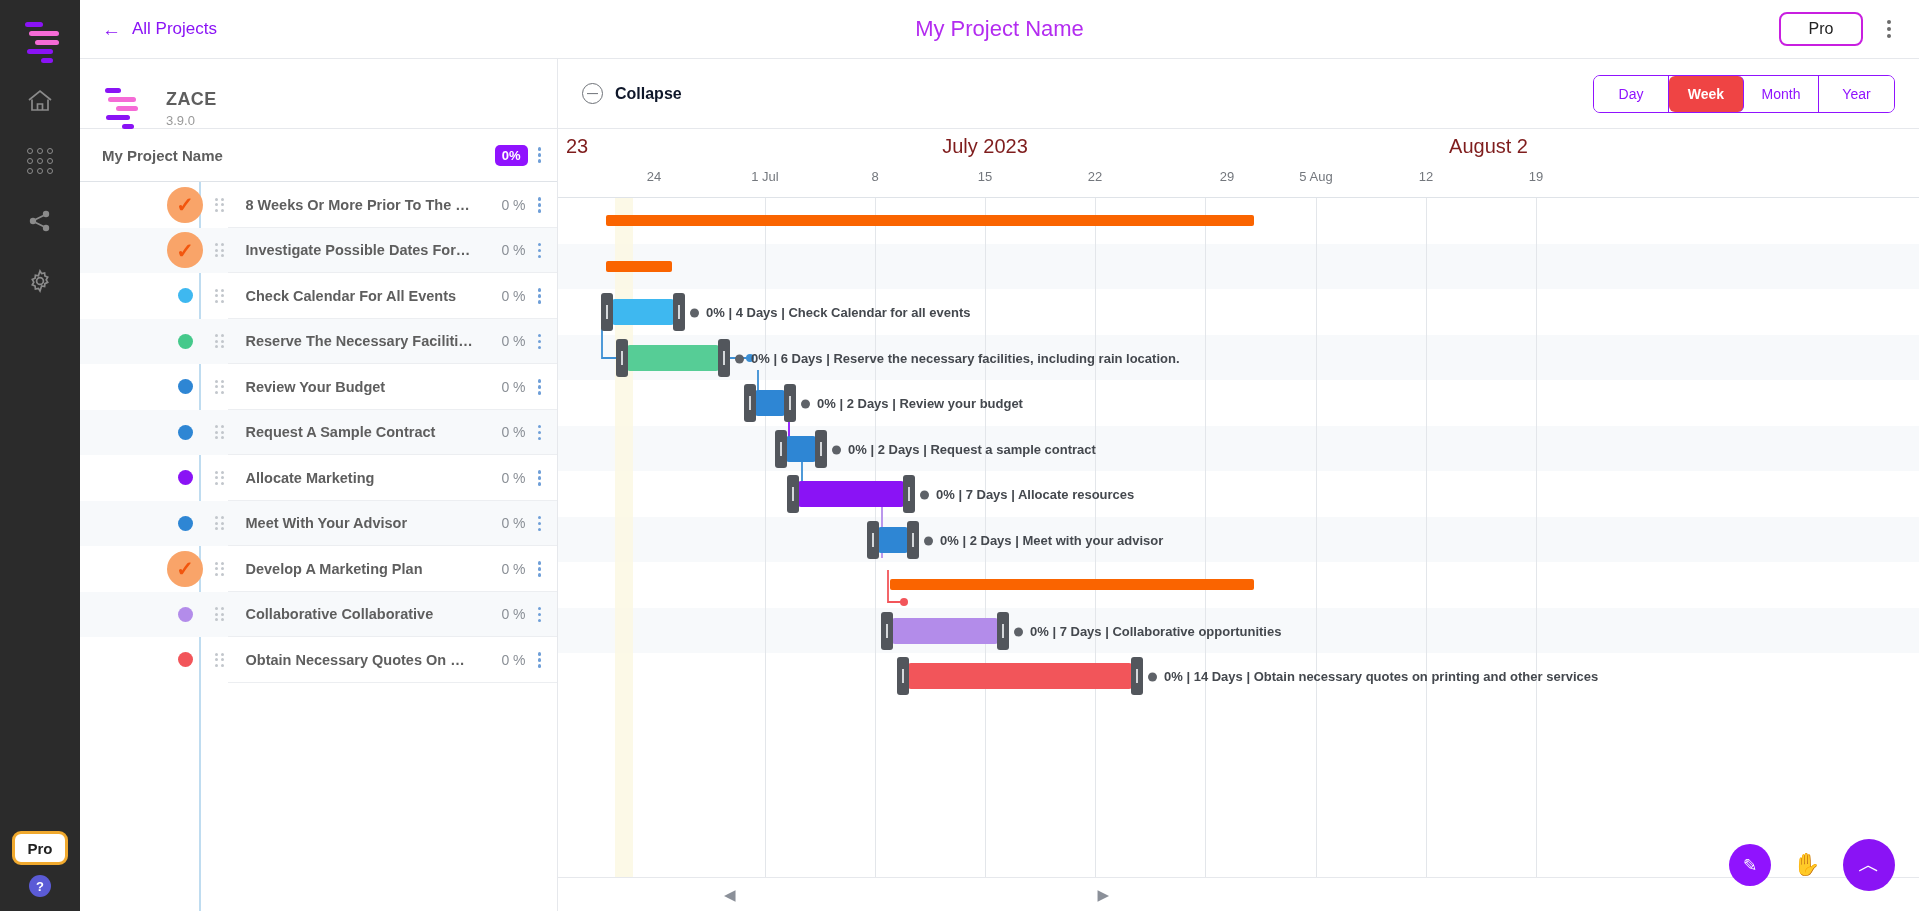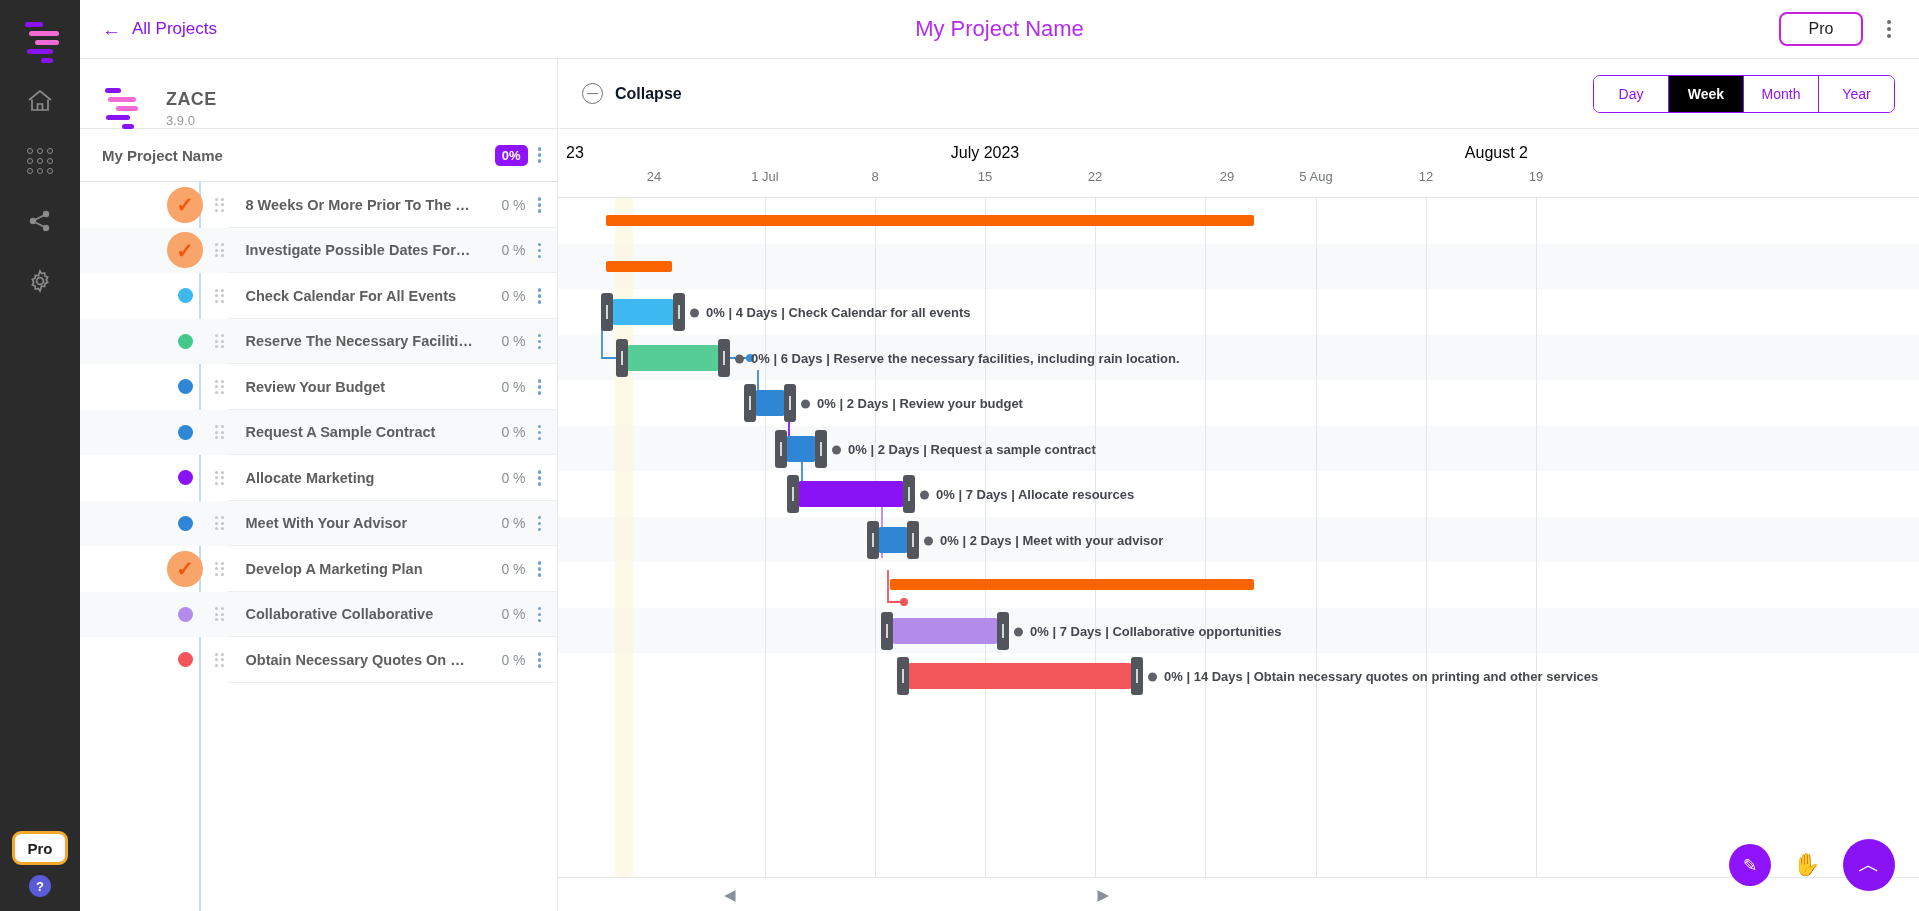--- a/index.html
+++ b/index.html
@@ -169,25 +169,25 @@
   .seg-group {
     margin-left: auto; display: flex; border: 1.5px solid #9013FE;
     border-radius: 7px; overflow: hidden; height: 38px;
   }
   .seg {
     width: 75px; display: flex; align-items: center; justify-content: center;
     font-size: 14px; color: #9013FE; background: #fff; cursor: pointer;
     border-right: 1.5px solid #9013FE;
   }
   .seg:last-child { border-right: none; }
-  .seg.active { background: #000000; color: #fff; font-weight: bold; }
+  .seg.active { background: #ef4444; color: #fff; font-weight: bold; border-radius: 6px; }
 
   .timeline-head { height: 69px; flex: 0 0 69px; position: relative; border-bottom: 1px solid #dfe3e8; }
   .tl-month {
-    position: absolute; top: 15px; font-size: 16px; color: #000000;
+    position: absolute; top: 6px; font-size: 20px; color: #7f1d1d;
     transform: translateX(-50%); white-space: nowrap;
   }
   .tl-month.edge-l { transform: none; }
   .tl-month.edge-r { transform: translateX(-100%); }
   .tl-day {
     position: absolute; top: 40px; font-size: 13px; color: #73777d;
     transform: translateX(-50%); white-space: nowrap;
   }
 
   .grid-area { flex: 1; position: relative; overflow: hidden; }

